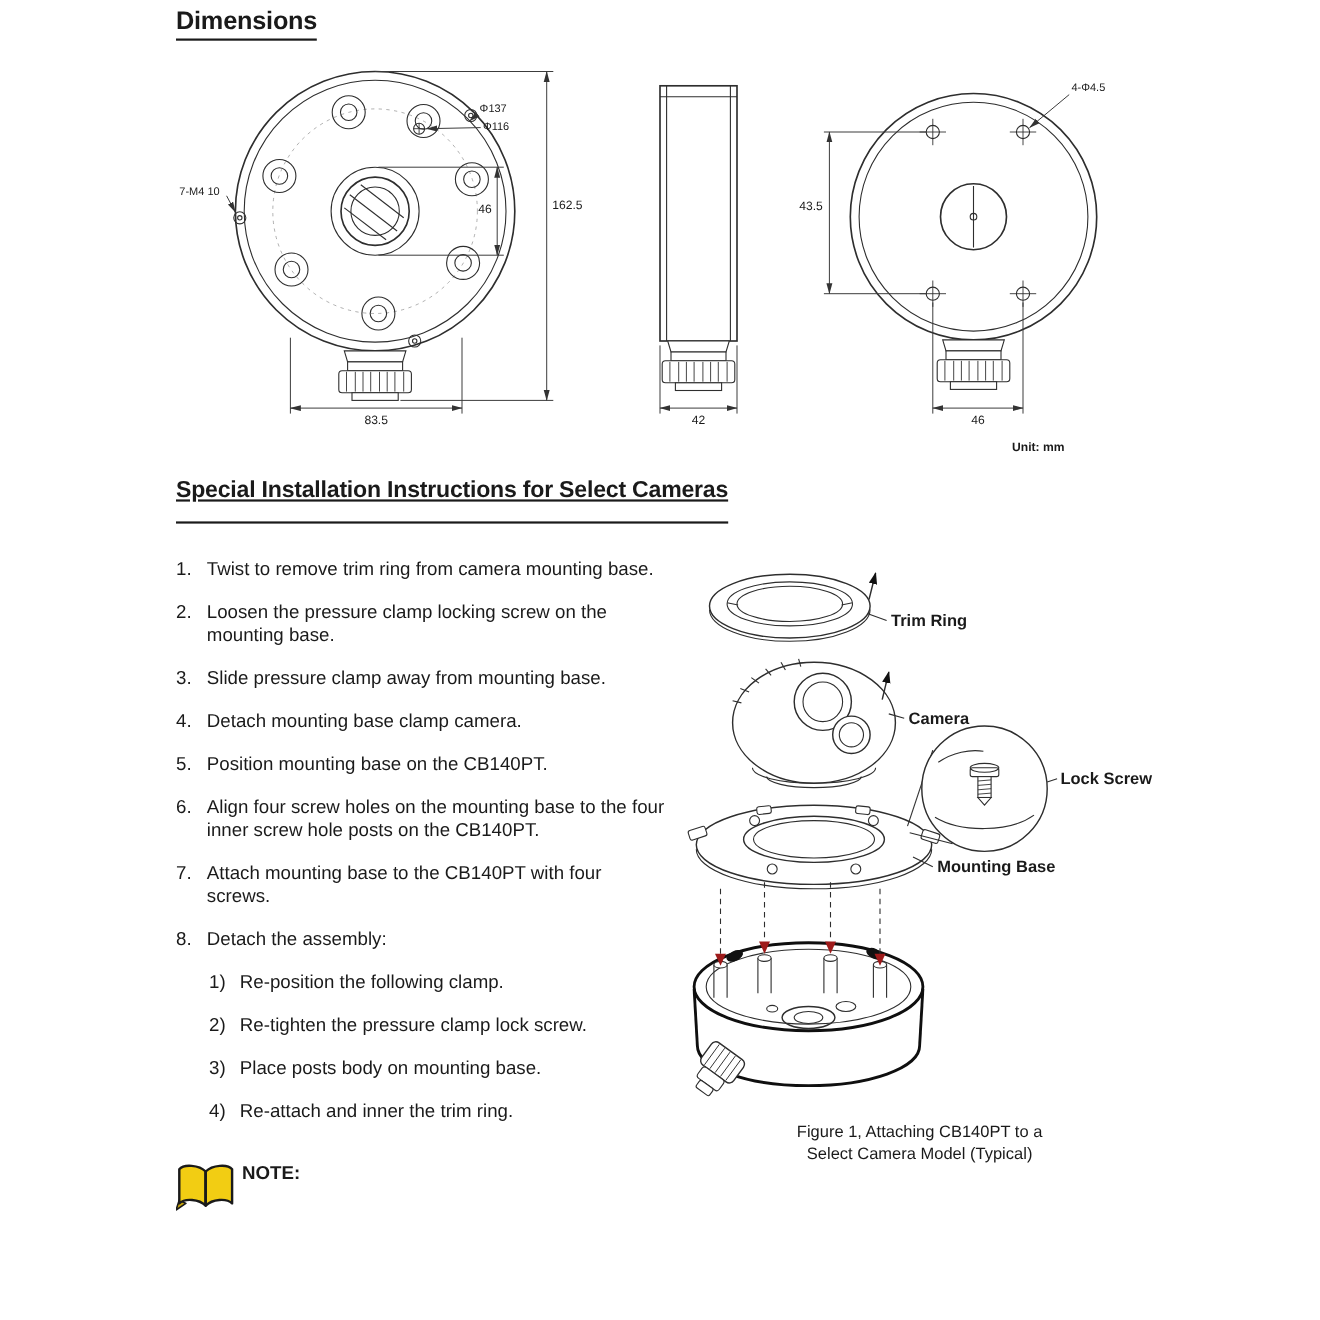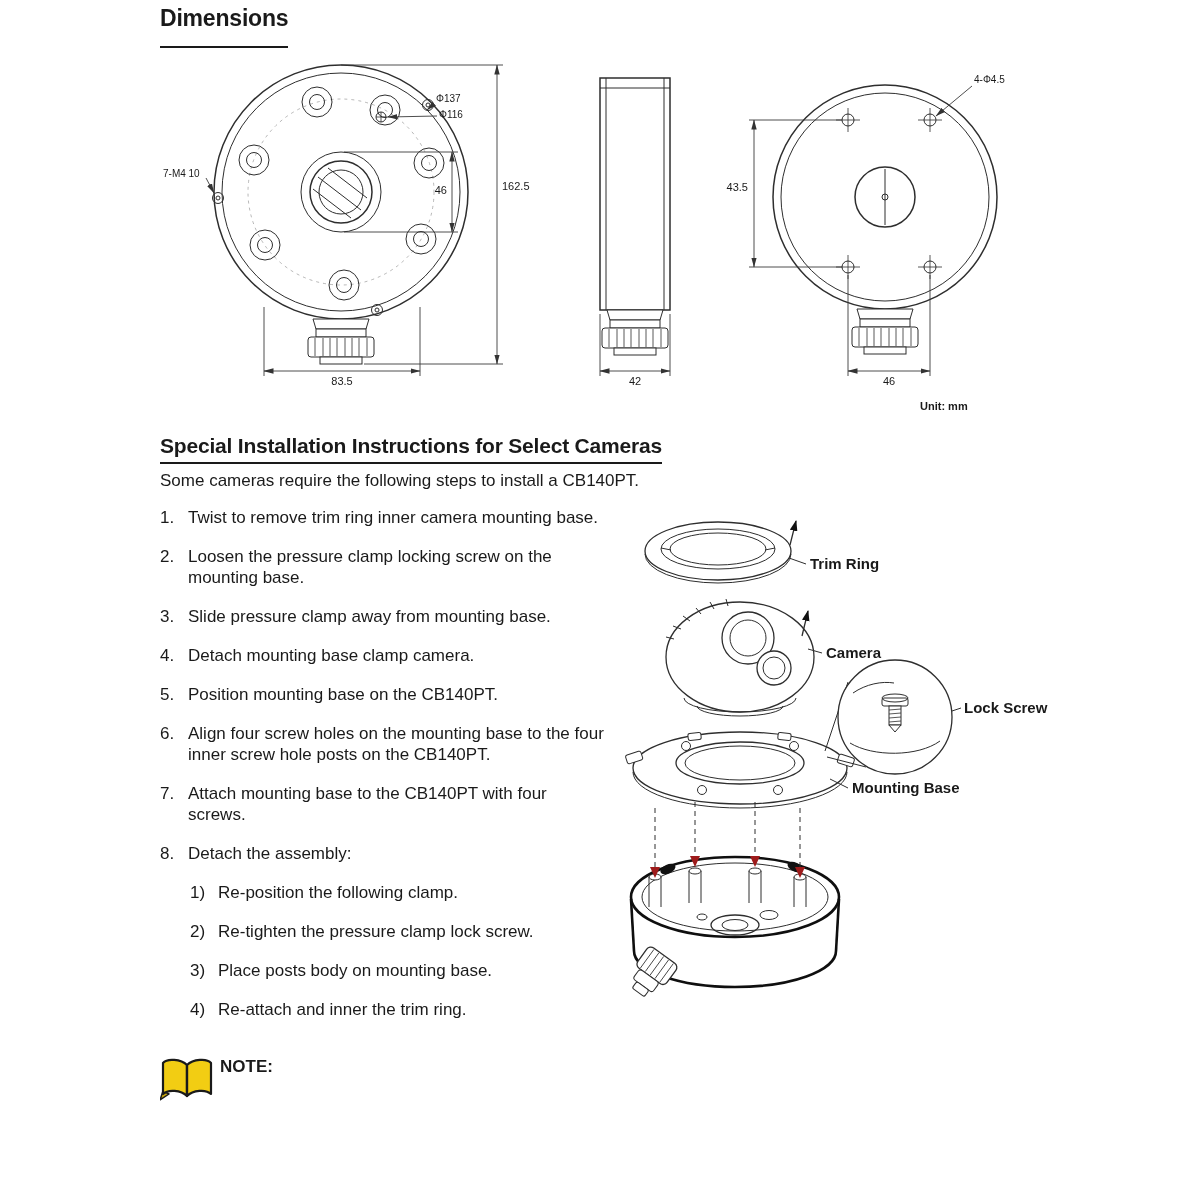--- a/index.html
+++ b/index.html
@@ -1,21 +1,21 @@
 <!DOCTYPE html>
 <html><head>
 <meta charset="utf-8">
 <style>
   html,body{margin:0;padding:0;background:#fff;}
   #page{position:relative;width:1200px;height:1200px;background:#fff;overflow:hidden;
         font-family:"Liberation Sans",sans-serif;color:#1a1a1a;}
   .hd{position:absolute;left:160px;margin:0;font-weight:700;letter-spacing:-0.2px;
       display:inline-block;border-bottom:2.5px solid #1a1a1a;}
-  .hd1{top:5px;font-size:23px;padding-bottom:14px;}
-  .hd2{top:434px;font-size:21px;padding-bottom:4px;}
+  .hd1{top:5px;font-size:23px;padding-bottom:3px;}
+  .hd2{top:434px;font-size:21px;padding-bottom:16px;text-decoration:underline;}
   .intro{position:absolute;left:160px;top:471px;margin:0;font-size:17px;}
   .steps{position:absolute;left:160px;top:507px;width:446px;display:flex;flex-direction:column;
          gap:18px;font-size:17px;line-height:21px;}
   .step{display:flex;}
   .step .n{width:28px;flex:none;}
   .step .t{flex:1;}
   .step.sub{margin-left:30px;}
   .note{position:absolute;left:160px;top:1056px;display:flex;align-items:flex-start;}
   .note-icon{flex:none;margin:2px 6px 0 0;}
   .note-body{position:relative;padding-left:50px;width:334px;font-size:17px;line-height:21px;}
@@ -163,26 +163,25 @@
       <line x1="700" y1="220" x2="700" y2="321" class="dl"></line>
       <line x1="782" y1="220" x2="782" y2="321" class="dl"></line>
       <line x1="700" y1="316" x2="782" y2="316" class="dl" marker-start="url(#ma)" marker-end="url(#ma)"></line>
       <text x="741" y="330" text-anchor="middle" class="dimtxt">46</text>
     </g>
 
     <text x="772" y="355" class="unittxt">Unit: mm</text>
   </svg>
 
   <h2 class="hd hd2">Special Installation Instructions for Select Cameras</h2>
-  <p class="intro">Some cameras require the following steps to install a CB140PT.</p>
 
   <div class="steps">
     <div class="step">
         <span class="n">1.</span>
-        <span class="t">Twist to remove trim ring inner camera mounting base.</span>
+        <span class="t">Twist to remove trim ring from camera mounting base.</span>
       </div>
     <div class="step">
         <span class="n">2.</span>
         <span class="t">Loosen the pressure clamp locking screw on the mounting base.</span>
       </div>
     <div class="step">
         <span class="n">3.</span>
         <span class="t">Slide pressure clamp away from mounting base.</span>
       </div>
     <div class="step">
@@ -359,14 +358,18 @@
       <polygon points="52,362 62,362 57,373" fill="#9e1b1b"></polygon>
       <line x1="97" y1="297" x2="97" y2="351" class="s1 dsh"></line>
       <polygon points="92,351 102,351 97,362" fill="#9e1b1b"></polygon>
       <line x1="157" y1="297" x2="157" y2="351" class="s1 dsh"></line>
       <polygon points="152,351 162,351 157,362" fill="#9e1b1b"></polygon>
       <line x1="202" y1="303" x2="202" y2="362" class="s1 dsh"></line>
       <polygon points="197,362 207,362 202,373" fill="#9e1b1b"></polygon>
     </g>
   </svg>
 
+  <div class="caption">
+    <div>Figure 1, Attaching CB140PT to a</div>
+    <div>Select Camera Model (Typical)</div>
+  </div>
 
 </div>
 
 </body></html>

